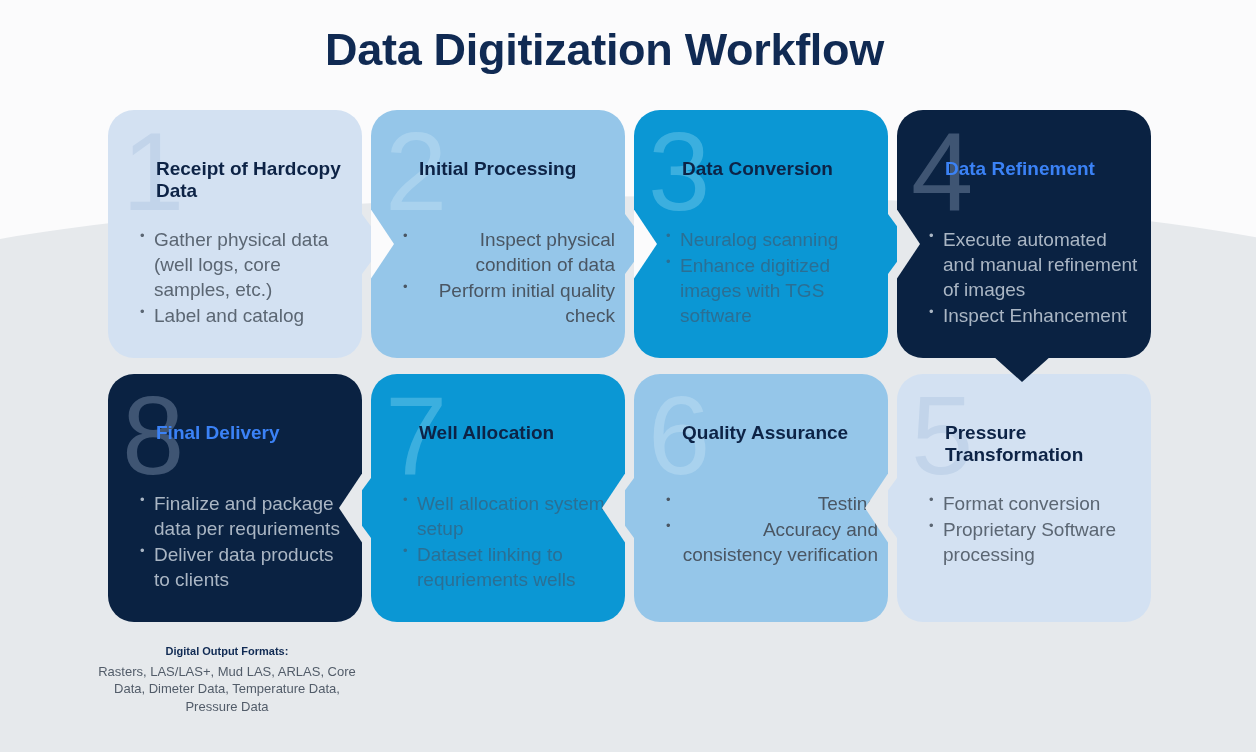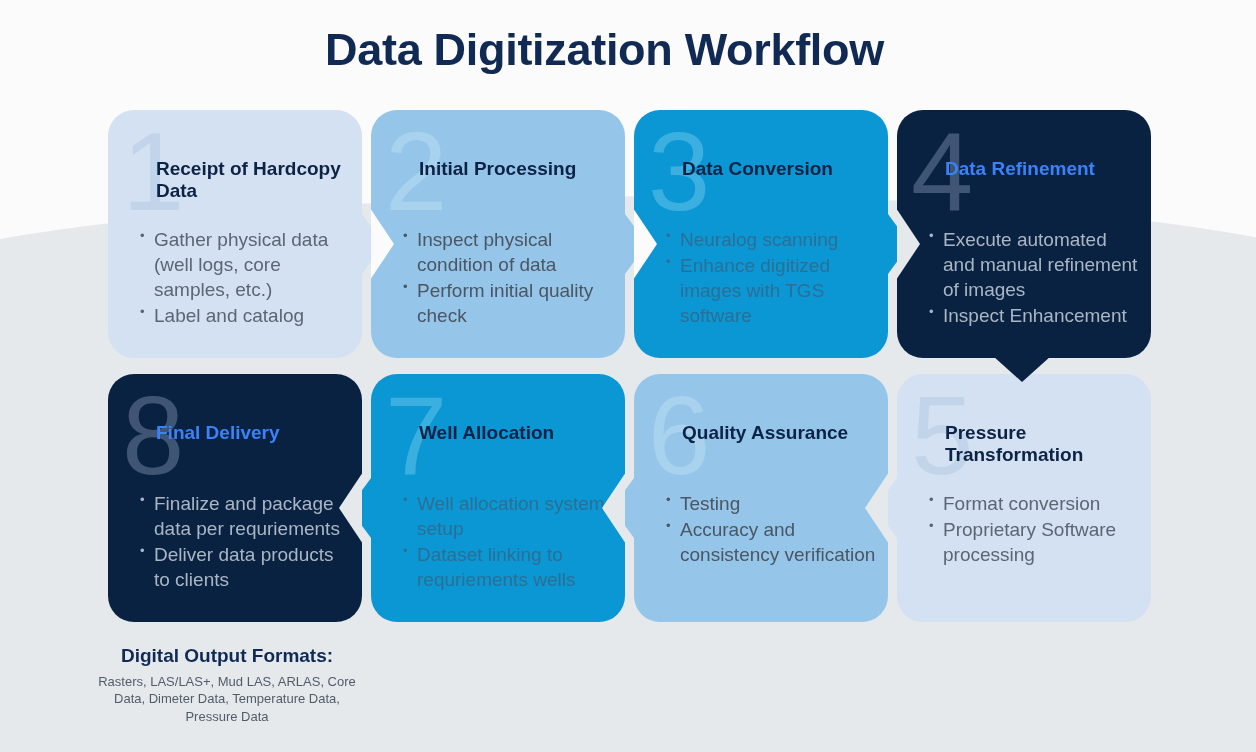--- a/index.html
+++ b/index.html
@@ -95,21 +95,21 @@
   .theme-mid   .card-num  { color: #a9d2ee; }
   .theme-azure .card-num  { color: #3bafdf; }
   .theme-navy  .card-num  { color: #3f5573; }
 
   .theme-pale  .card-title,
   .theme-mid   .card-title,
   .theme-azure .card-title { color: #0d2346; }
   .theme-navy  .card-title { color: #3b82f6; }
 
   .theme-pale  .bullets { color: #5b6673; }
-  .theme-mid   .bullets { color: #4a5663; }
+  .theme-mid   .bullets { color: #4a5663; text-align: right; }
   .theme-azure .bullets { color: #2b6f94; }
   .theme-navy  .bullets { color: #aab6c4; }
 
   
   .card-num {
     position: absolute;
     left: 14px;
     top: 6px;
     font-size: 112px;
     font-weight: 400;
@@ -216,21 +216,21 @@
 
   
   #footer {
     position: absolute;
     left: 92px;
     top: 645px;
     width: 270px;
     text-align: center;
   }
   #footer-title {
-    font-size: 19px;
+    font-size: 11px;
     font-weight: bold;
     color: #102a53;
     margin-bottom: 6px;
   }
   #footer-body {
     font-size: 13px;
     line-height: 1.33;
     color: #525c69;
   }
 </style>

